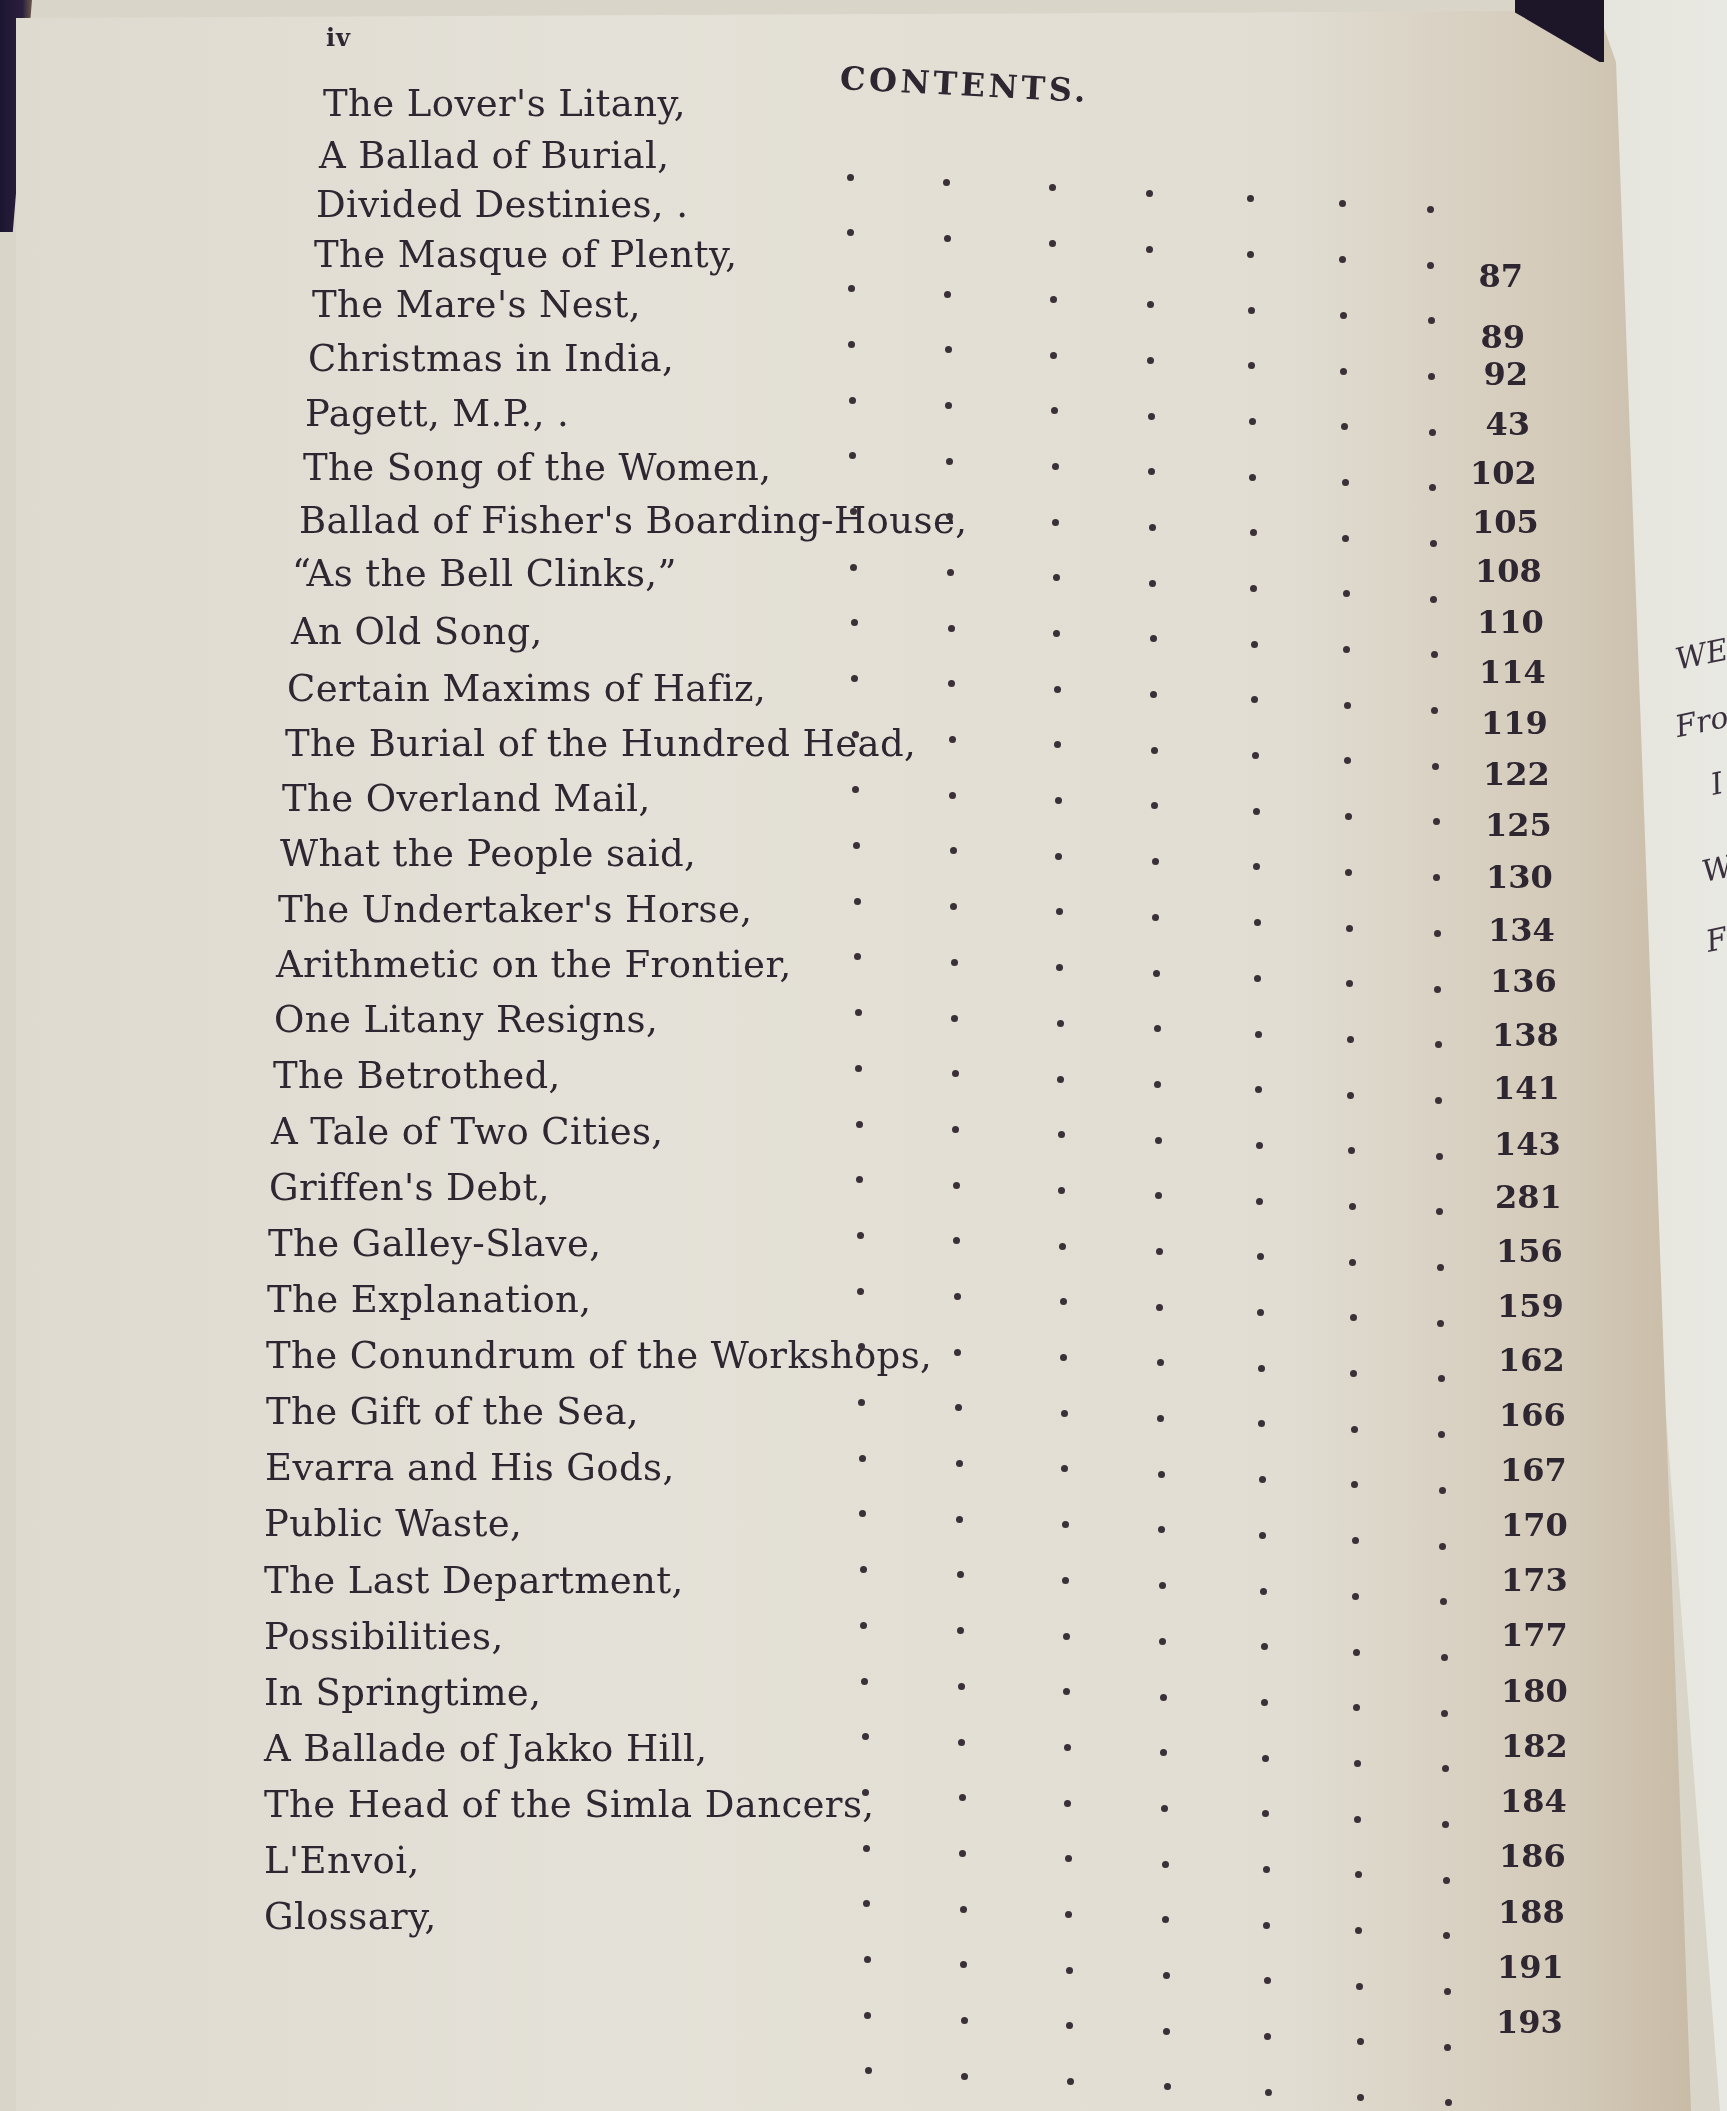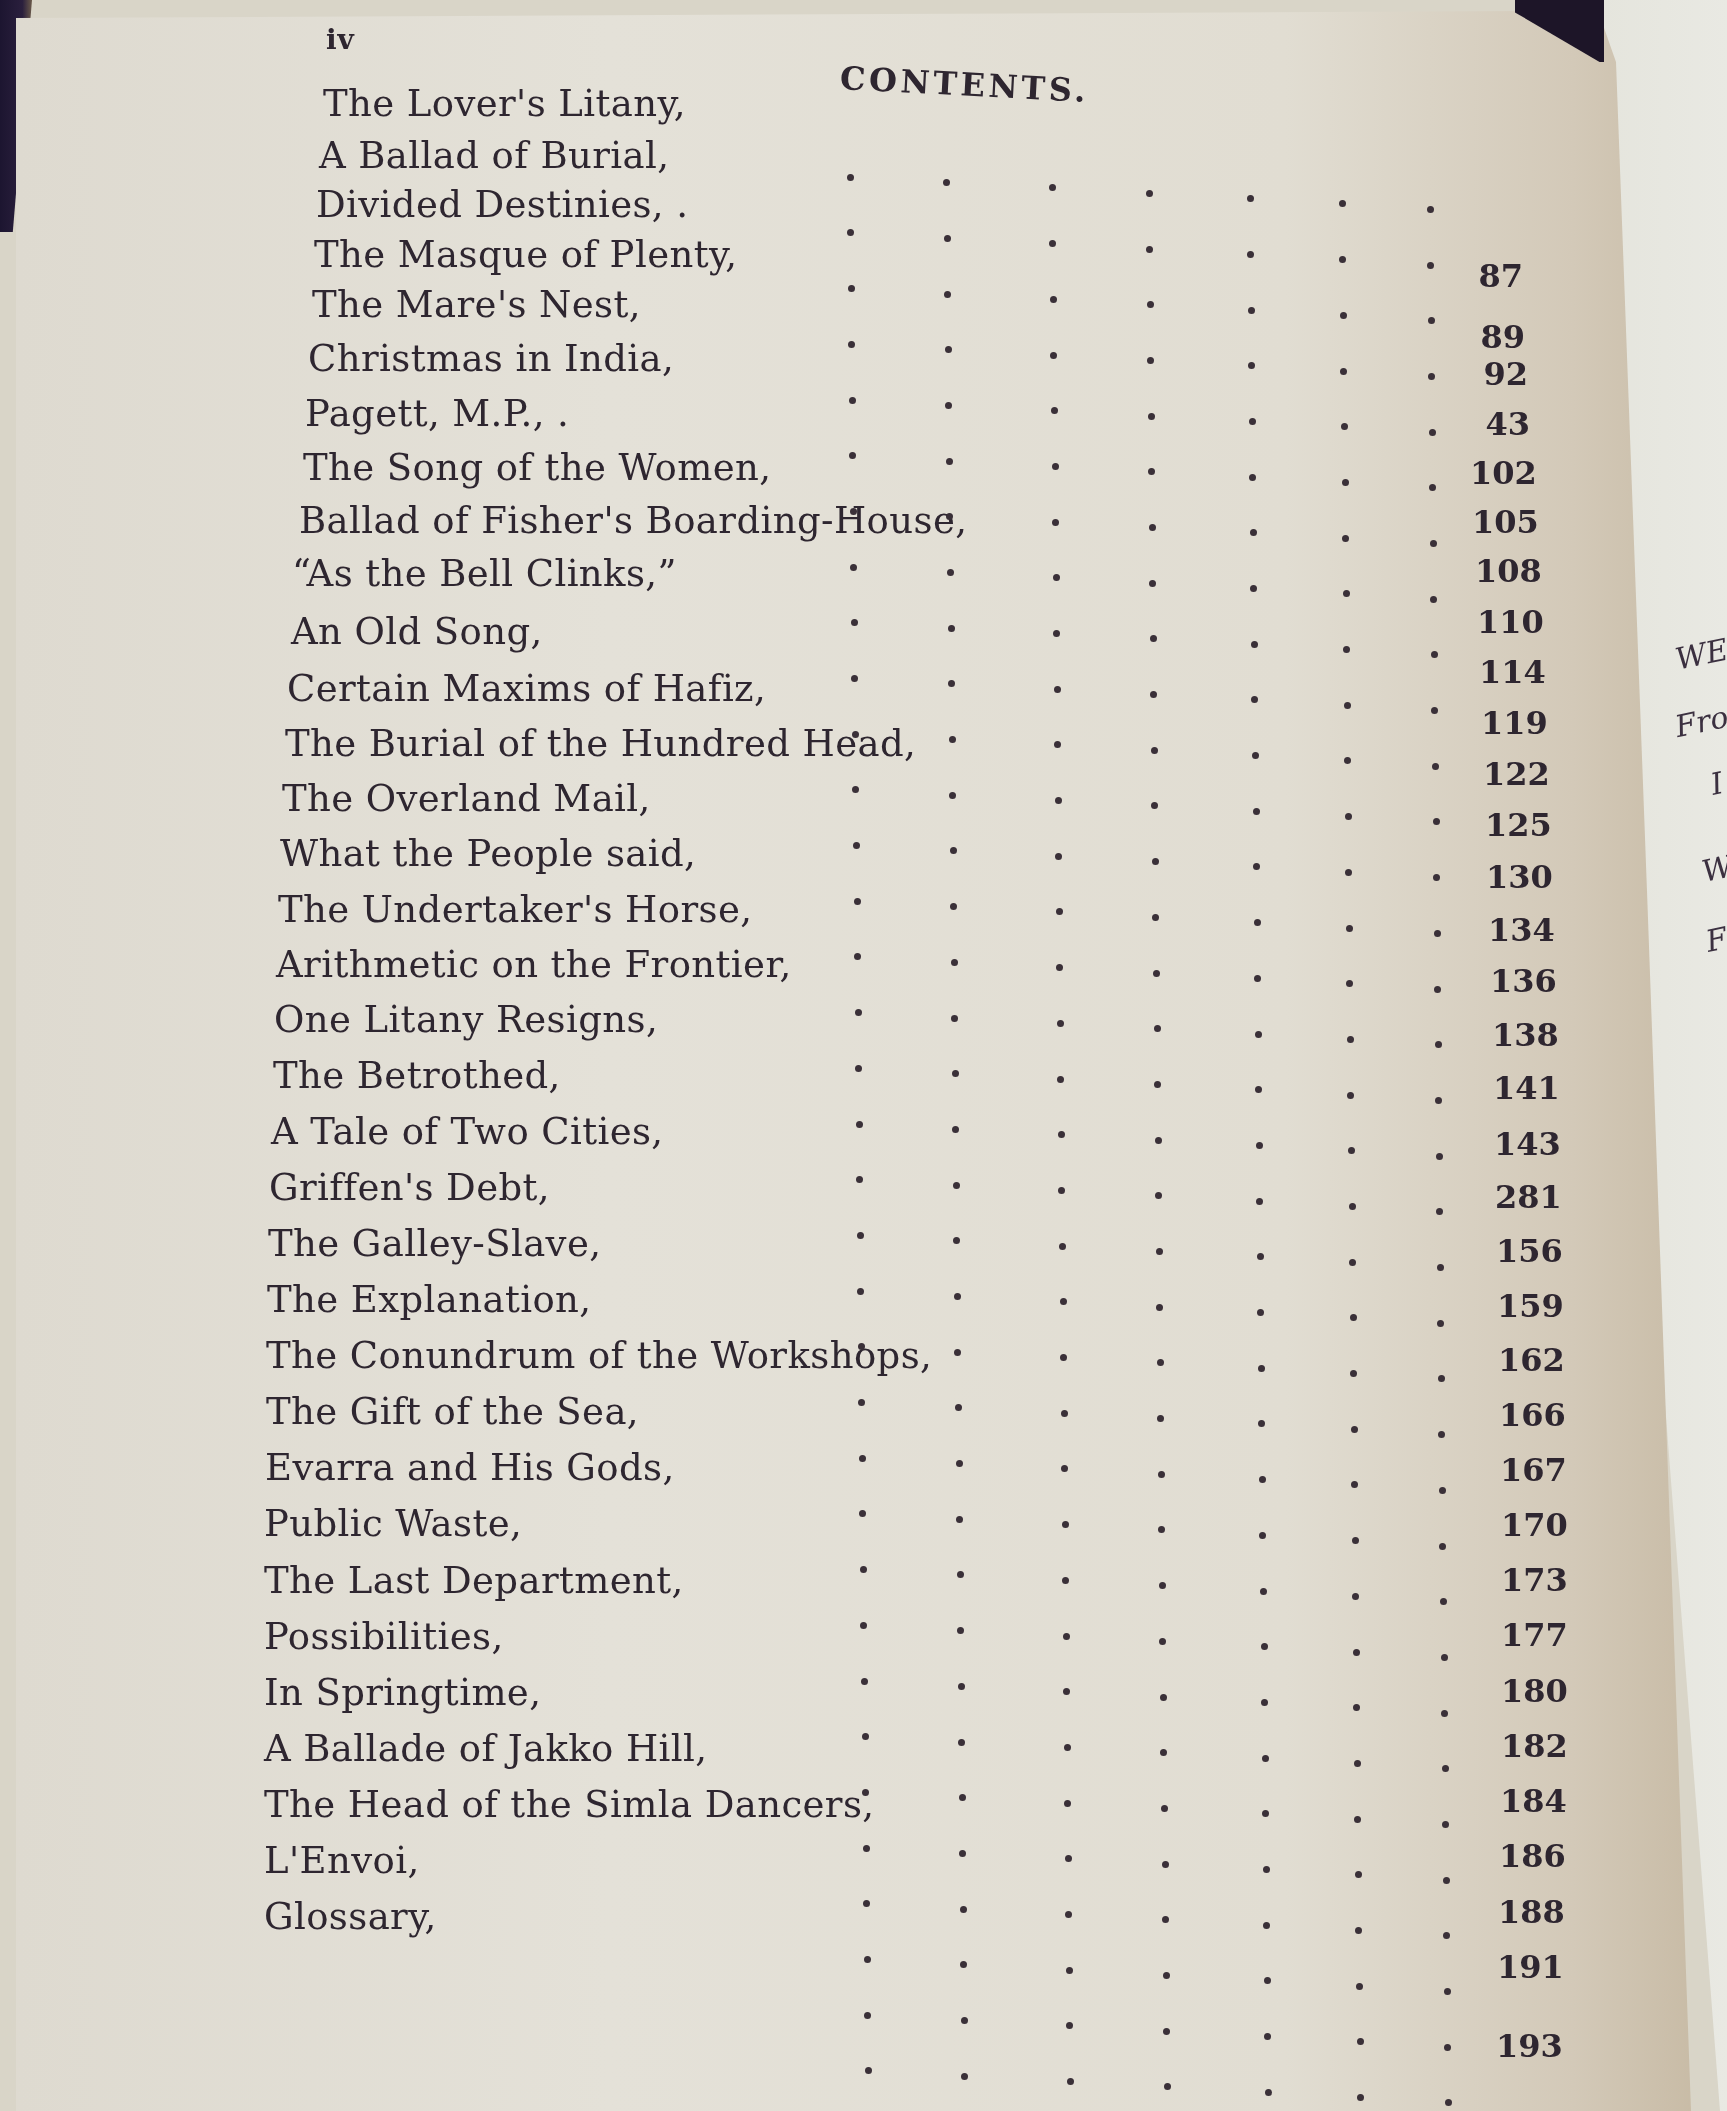--- a/index.html
+++ b/index.html
@@ -52,21 +52,21 @@
       font-family: "DejaVu Serif", serif;
       font-style: italic;
       color: #3b3040;
       font-size: 30px;
       transform: rotate(-12deg);
       white-space: nowrap;
     }
     .folio {
       position: absolute;
       left: 326px; top: 23px;
-      font-size: 28px;
+      font-size: 24px;
       color: #2e2630;
       letter-spacing: 0.9px;
       font-weight: bold;
     }
     .contents-title {
       position: absolute;
       left: 840px; top: 59px;
       font-size: 32px;
       color: #2e2630;
       letter-spacing: 3.6px;
@@ -259,21 +259,21 @@
   <span class="toc-page" style="left:1500px; top:1451px;">167</span>
   <span class="toc-page" style="left:1501px; top:1506px;">170</span>
   <span class="toc-page" style="left:1501px; top:1561px;">173</span>
   <span class="toc-page" style="left:1501px; top:1616px;">177</span>
   <span class="toc-page" style="left:1501px; top:1672px;">180</span>
   <span class="toc-page" style="left:1501px; top:1727px;">182</span>
   <span class="toc-page" style="left:1500px; top:1782px;">184</span>
   <span class="toc-page" style="left:1499px; top:1837px;">186</span>
   <span class="toc-page" style="left:1498px; top:1893px;">188</span>
   <span class="toc-page" style="left:1497px; top:1948px;">191</span>
-  <span class="toc-page" style="left:1496px; top:2003px;margin-top:24px;">193</span>
+  <span class="toc-page" style="left:1496px; top:2003px;">193</span>
 </div>
 
 <div class="toc" id="dots-layer">
     <span style="position: absolute; left: 847px; top: 174px; width: 7.1px; height: 7.1px; border-radius: 50%; background: rgb(58, 48, 56);"></span>
     <span style="position: absolute; left: 943px; top: 179px; width: 7.1px; height: 7.1px; border-radius: 50%; background: rgb(58, 48, 56);"></span>
     <span style="position: absolute; left: 1049px; top: 184px; width: 7.1px; height: 7.1px; border-radius: 50%; background: rgb(58, 48, 56);"></span>
     <span style="position: absolute; left: 1146px; top: 190px; width: 7.1px; height: 7.1px; border-radius: 50%; background: rgb(58, 48, 56);"></span>
     <span style="position: absolute; left: 1247px; top: 195px; width: 7.1px; height: 7.1px; border-radius: 50%; background: rgb(58, 48, 56);"></span>
     <span style="position: absolute; left: 1339px; top: 200px; width: 7.1px; height: 7.1px; border-radius: 50%; background: rgb(58, 48, 56);"></span>
     <span style="position: absolute; left: 1427px; top: 206px; width: 7.1px; height: 7.1px; border-radius: 50%; background: rgb(58, 48, 56);"></span>

